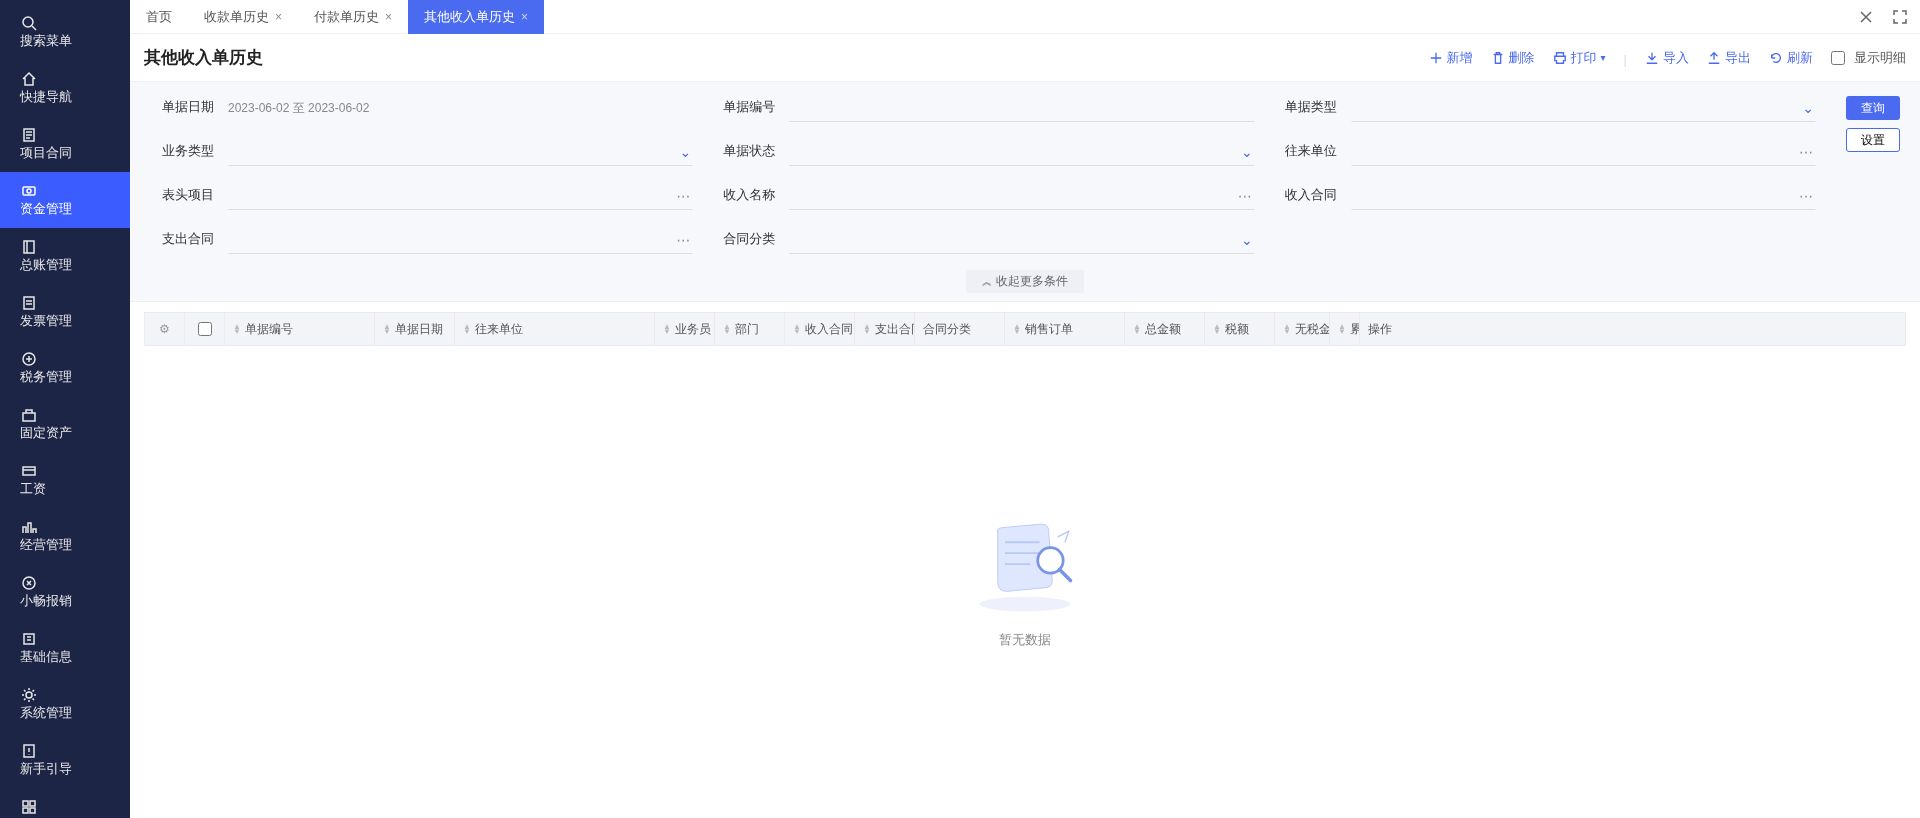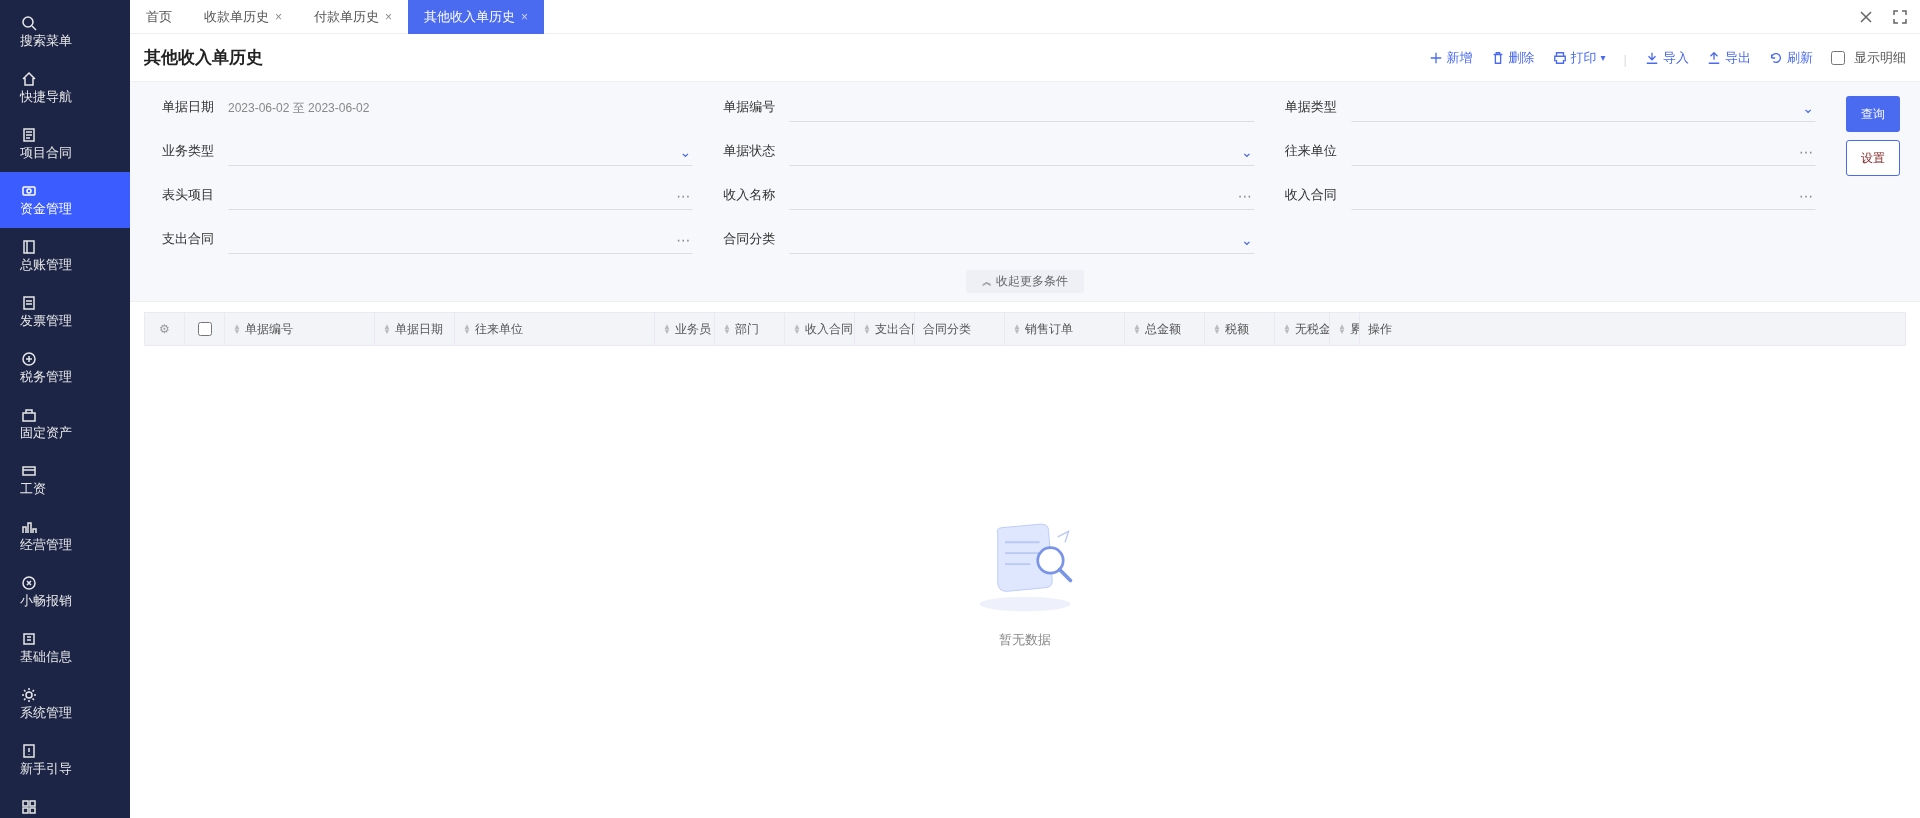--- a/index.html
+++ b/index.html
@@ -41,23 +41,23 @@
 .filter-body { flex: 1; }
 .date-range { display: flex; align-items: center; gap: 10px; flex-wrap: wrap; }
 .date-range .dp { font-size: 12px; color: #666; cursor: pointer; }
 .date-range .dp.active { background: #4a6af0; color: #fff; padding: 1px 8px; border-radius: 10px; }
 .date-txt { font-size: 12px; color: #888; margin-top: 4px; }
 .finput { width: 100%; height: 26px; background: #fff; border: 1px solid transparent; border-bottom: 1px solid #ddd; outline: none; font-size: 13px; padding: 0 20px 0 2px; background-color: transparent; }
 .finput-wrap { position: relative; }
 .finput-wrap .suffix { position: absolute; right: 2px; top: 4px; color: #4a6af0; font-size: 14px; pointer-events: none; }
 .finput-wrap .suffix.dots { color: #888; letter-spacing: 1px; }
 .side-actions { display: flex; flex-direction: column; gap: 8px; align-items: stretch; }
-.btn { display: inline-flex; align-items: center; justify-content: center; height: 36px; padding: 0 14px; border-radius: 3px; font-size: 12px; cursor: pointer; border: 1px solid transparent; }
+.btn { display: inline-flex; align-items: center; justify-content: center; height: 24px; padding: 0 14px; border-radius: 3px; font-size: 12px; cursor: pointer; border: 1px solid transparent; }
 .btn-primary { background: #4a6af0; color: #fff; }
-.btn-outline { background: #fff; color: #7f1d1d; border-color: #4a6af0; }
+.btn-outline { background: #fff; color: #000000; border-color: #4a6af0; }
 
 .collapse-bar { display: flex; justify-content: center; padding: 4px 0 8px; }
 .collapse-btn { background: #eef0f6; color: #666; font-size: 12px; padding: 3px 16px; border-radius: 3px; display: inline-flex; align-items: center; gap: 4px; cursor: pointer; }
 
 
 .table-wrap { padding: 10px 14px 0; flex: 1; overflow: hidden; display: flex; flex-direction: column; }
 .thead { display: flex; align-items: center; height: 34px; background: #f3f4f8; border: 1px solid #e9e9ef; font-size: 12px; color: #555; }
 .th { display: flex; align-items: center; height: 100%; border-right: 1px solid #e9e9ef; padding: 0 8px; gap: 4px; white-space: nowrap; overflow: hidden; }
 .th:last-child { border-right: none; }
 .th .sorter { display: inline-flex; flex-direction: column; line-height: 5px; color: #bbb; font-size: 8px; }

